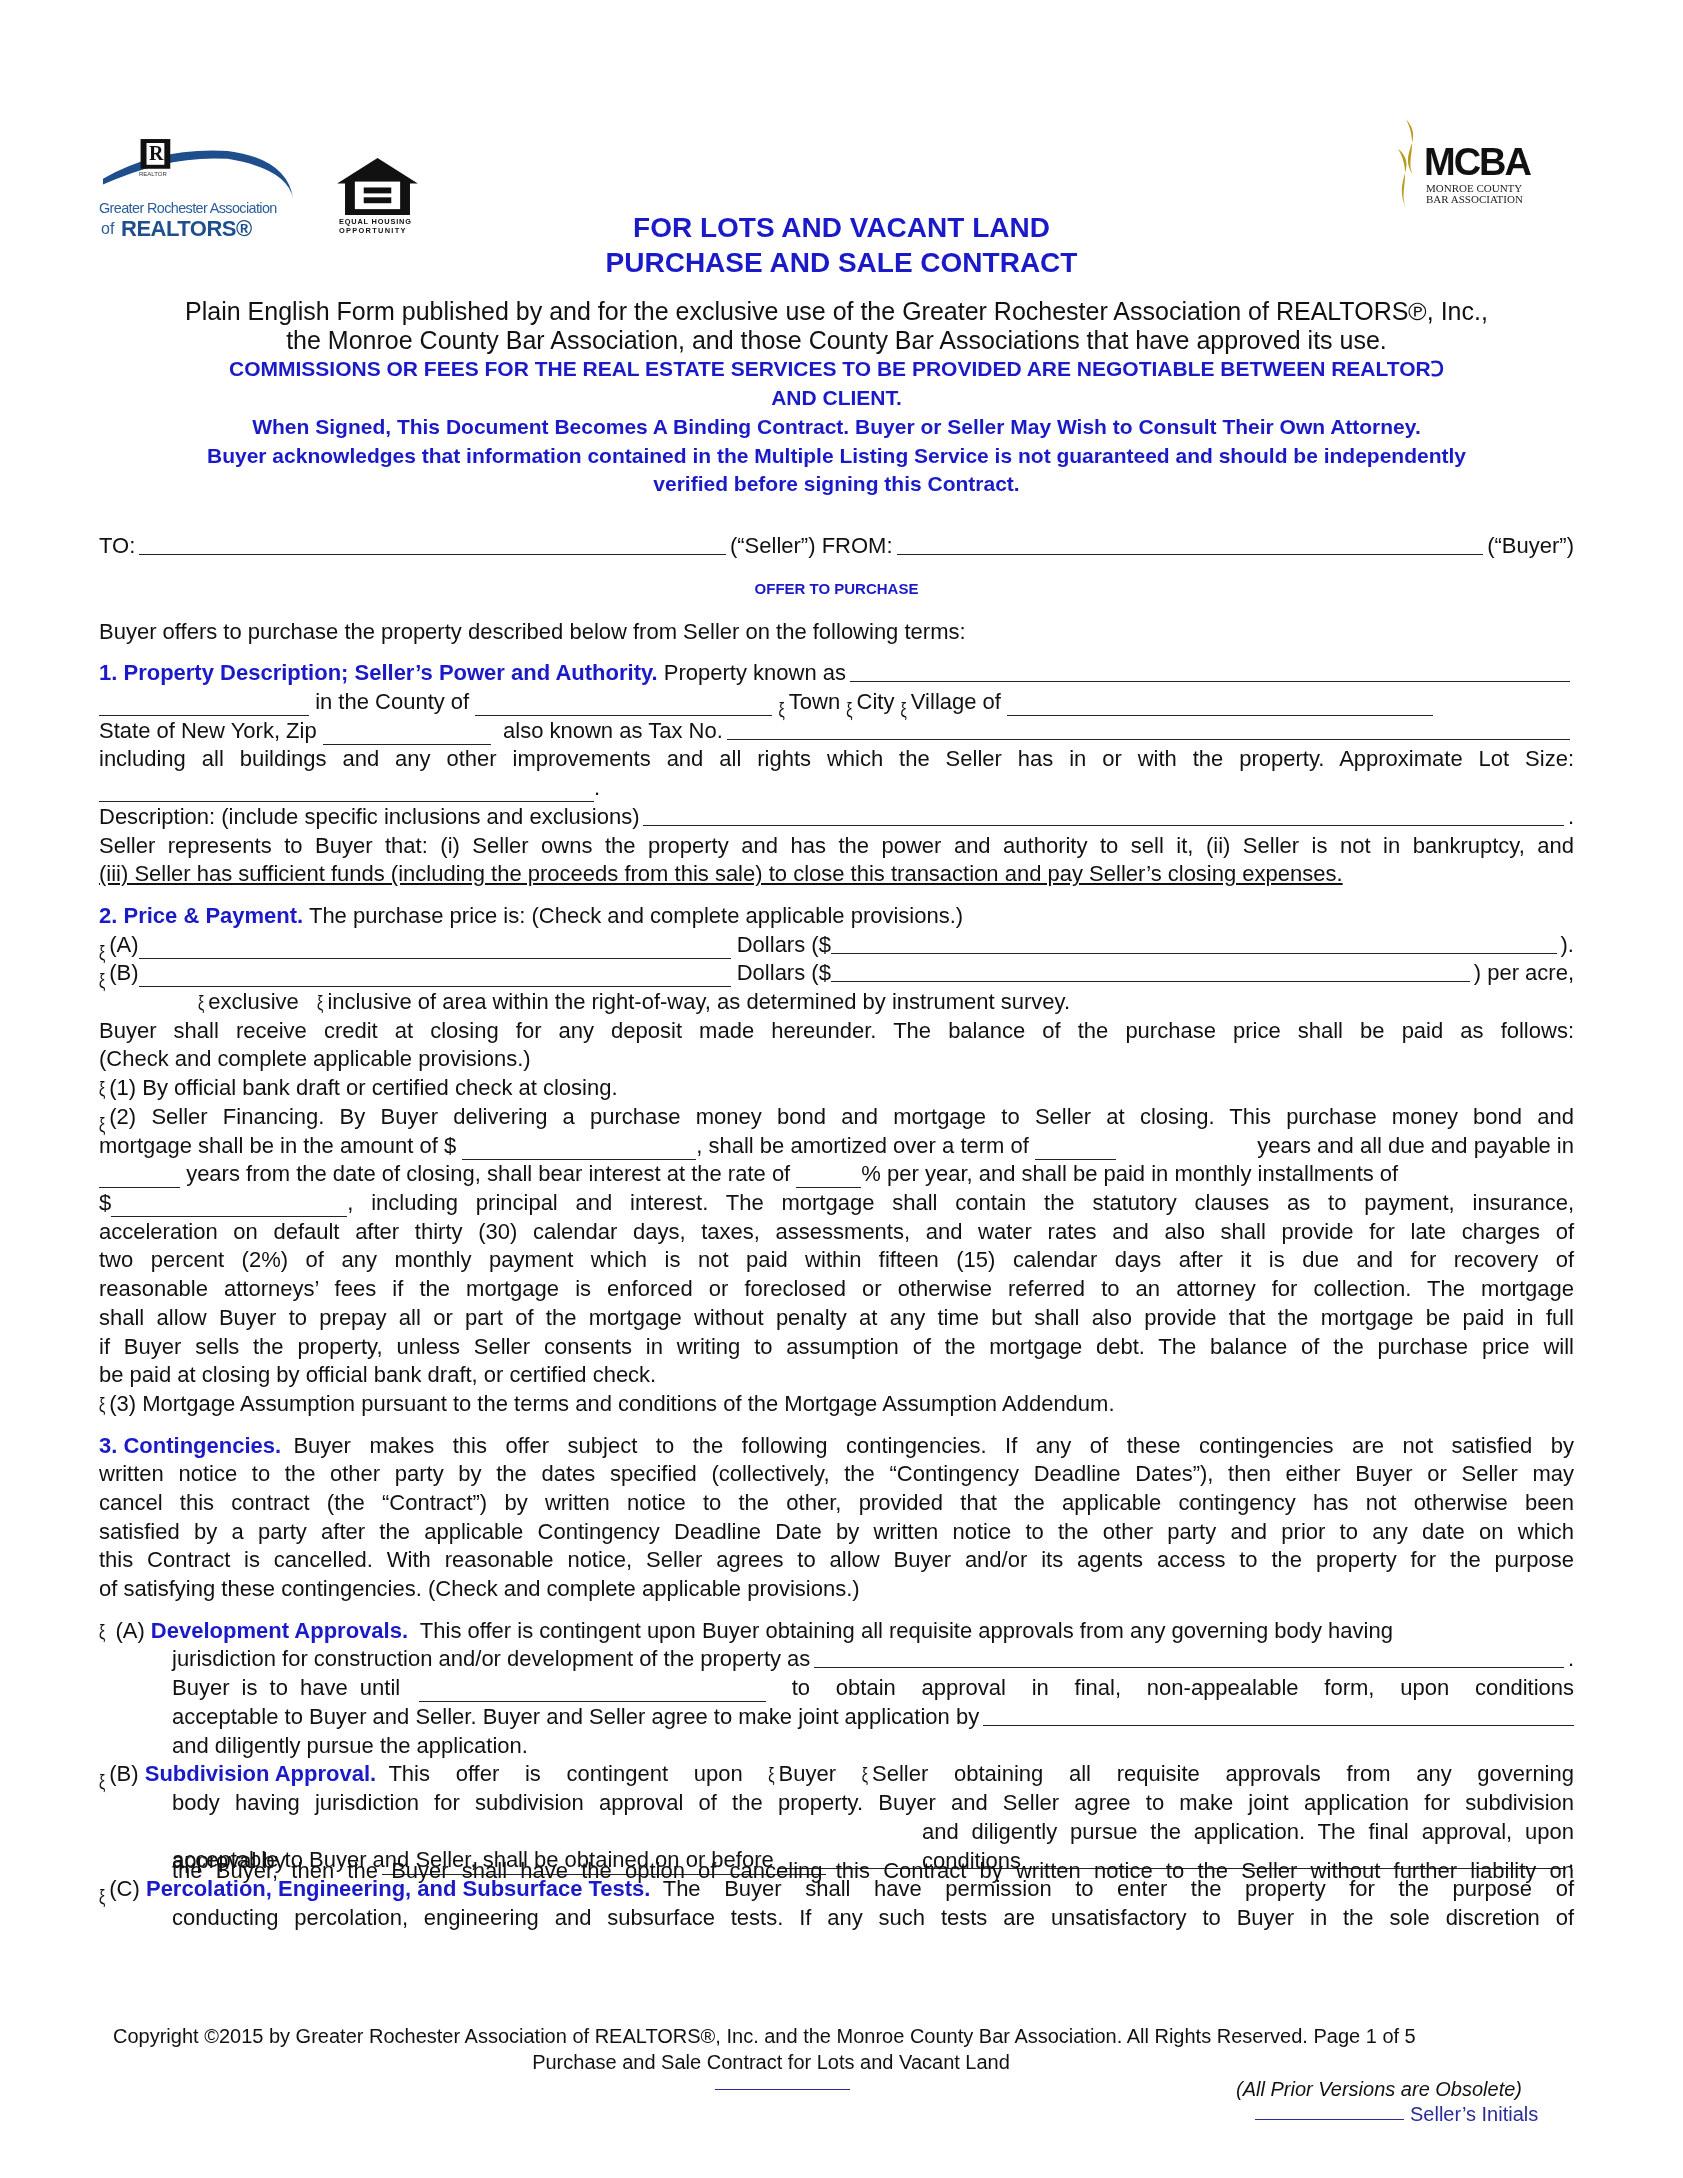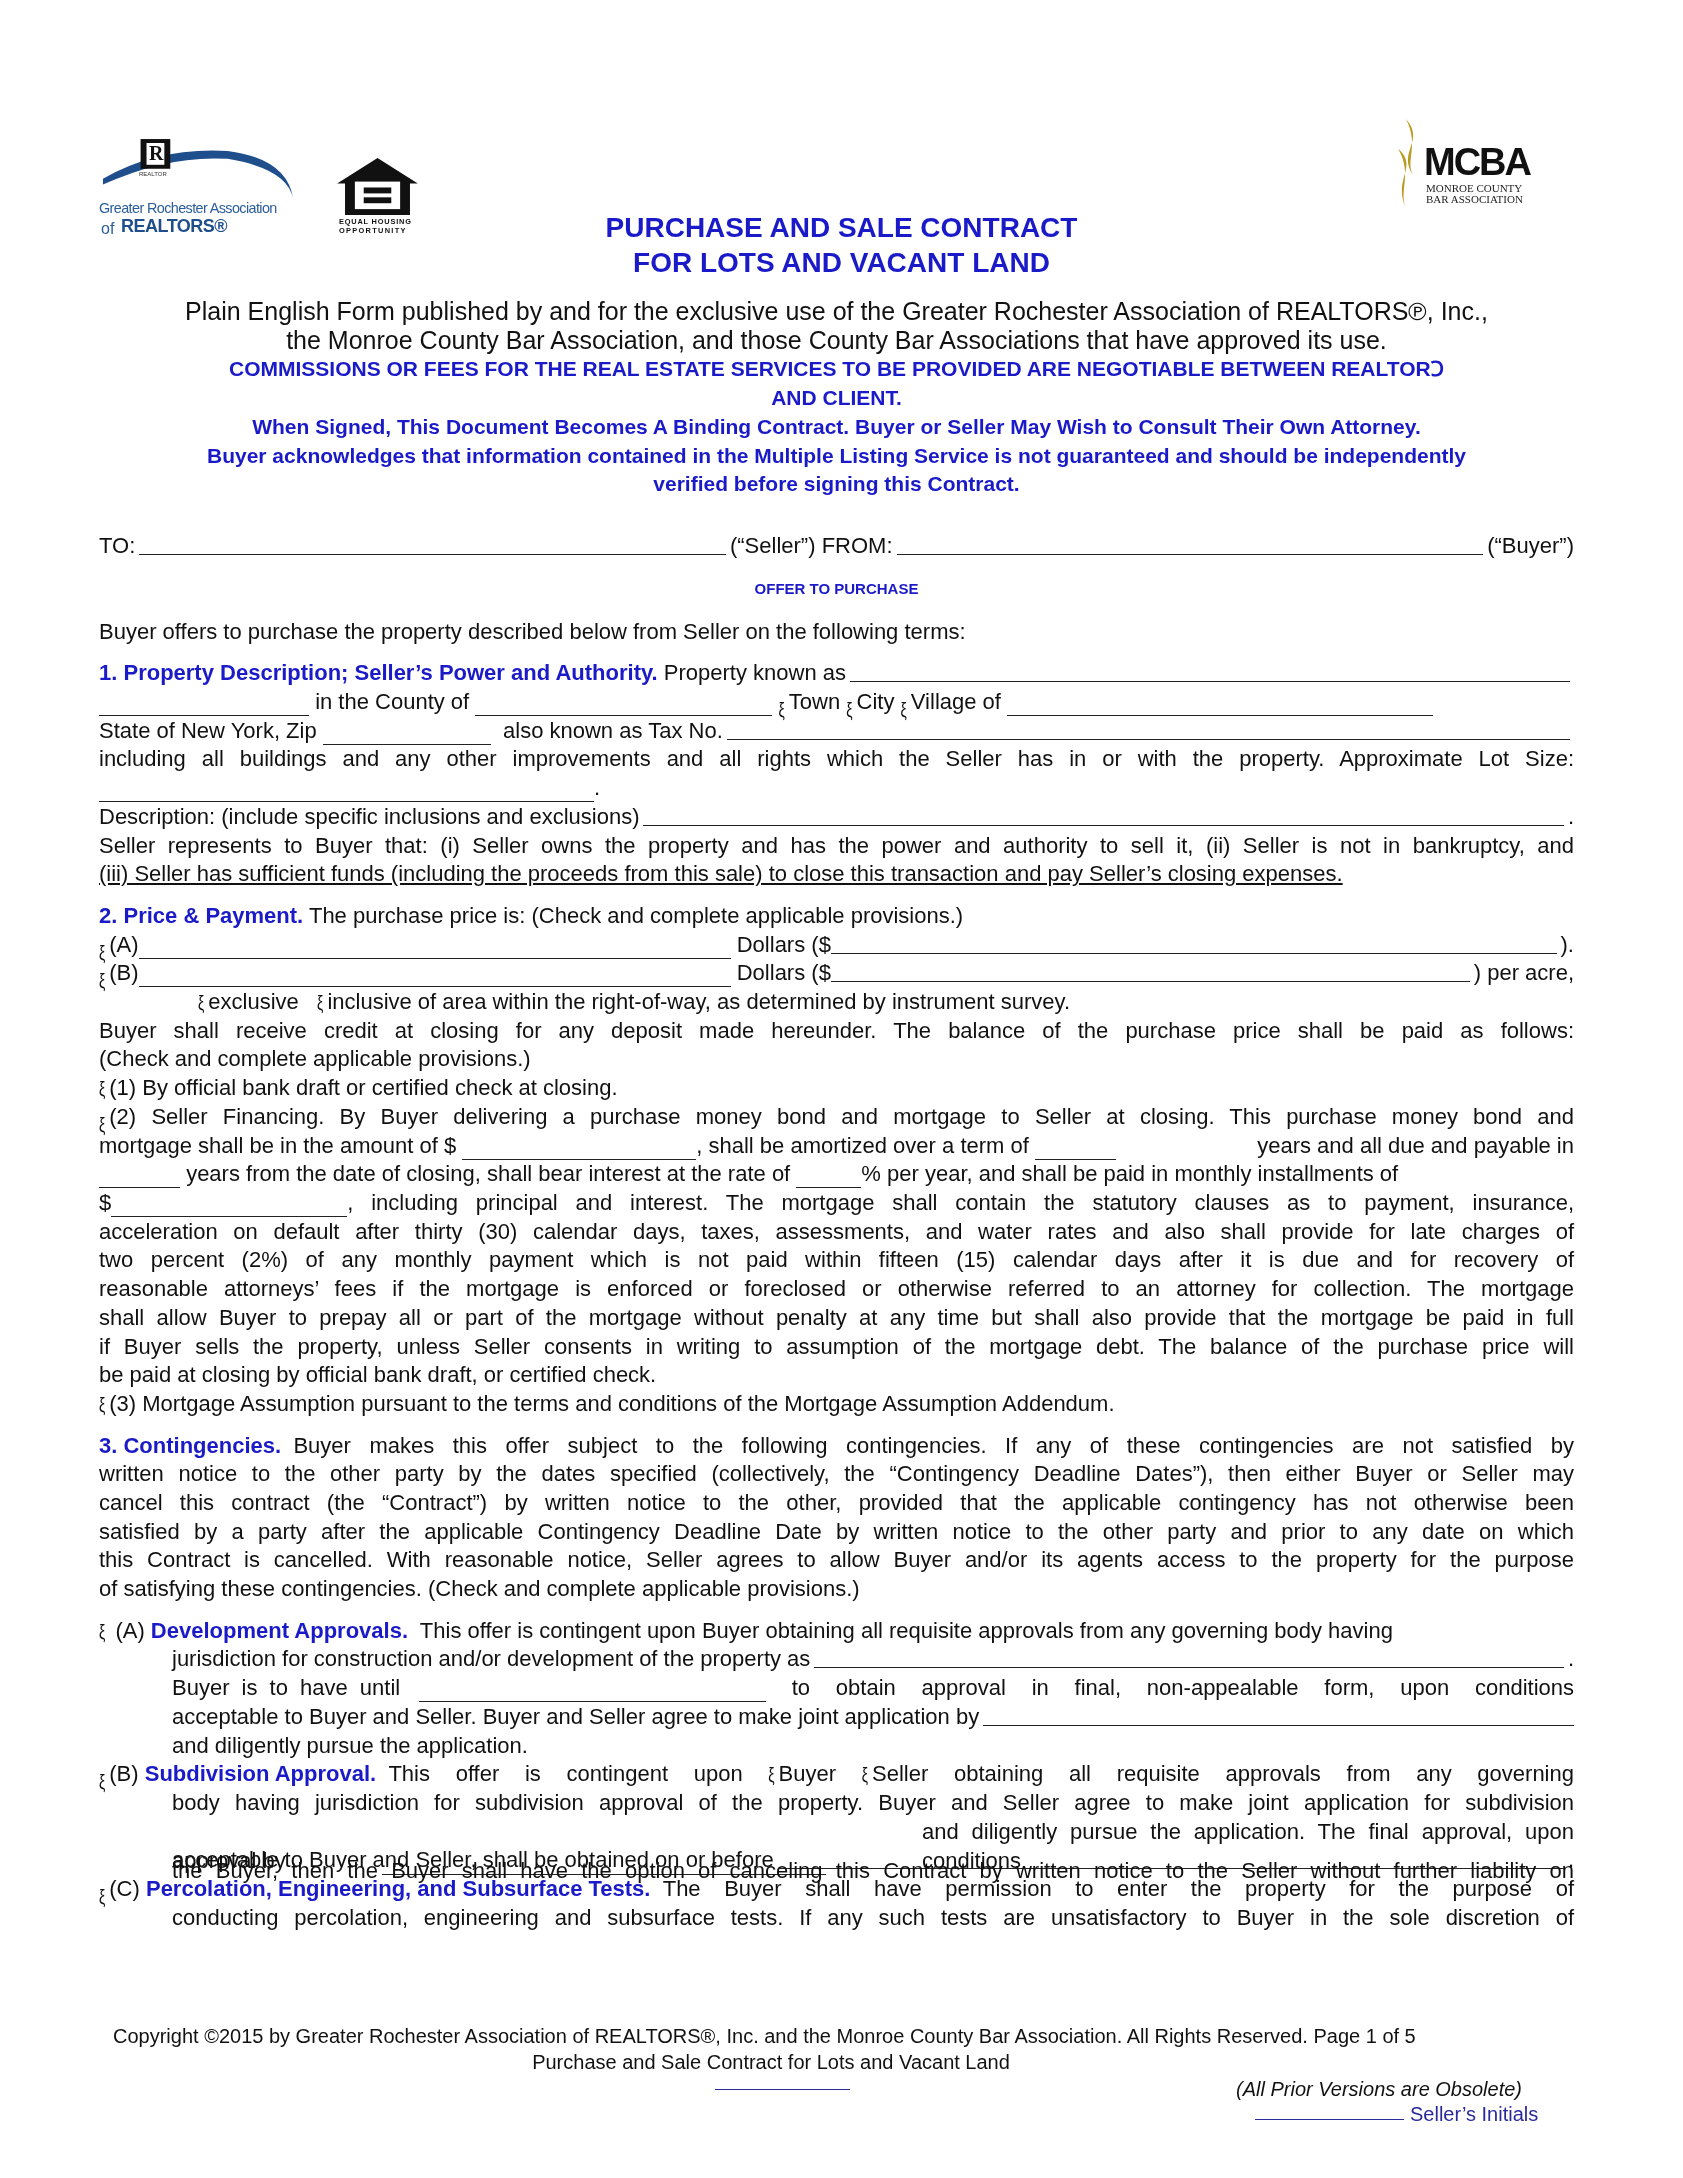--- a/index.html
+++ b/index.html
@@ -31,21 +31,21 @@
 <div class="abs logo-realtor">
   <svg width="198" height="109" viewBox="0 0 200 110">
     <path d="M4 40 Q 60 8 130 12 Q 190 20 196 60 Q 190 30 130 20 Q 70 16 4 46 Z" fill="#1f4e8c"></path>
     <rect x="42" y="0" width="30" height="30" fill="#111"></rect>
     <rect x="48" y="4" width="18" height="22" fill="#fff"></rect>
   </svg>
   <span class="abs" style="left:50px;top:3px;font:bold 20px 'Liberation Serif',serif;color:#111;">R</span>
   <span class="abs" style="left:40px;top:32px;font-size:6px;color:#333;">REALTOR</span>
   <span class="abs" style="left:0;top:61px;font-size:14.4px;color:#2a5d9a;letter-spacing:-0.6px;white-space:nowrap;">Greater Rochester Association</span>
   <span class="abs" style="left:2px;top:81px;font-size:16px;color:#2a5d9a;">of</span>
-  <span class="abs" style="left:22px;top:77px;font-size:18px;font-weight:bold;color:#1f4e8c;letter-spacing:-0.5px;white-space:nowrap;">REALTORS®</span>
+  <span class="abs" style="left:22px;top:77px;font-size:22px;font-weight:bold;color:#1f4e8c;letter-spacing:-0.5px;white-space:nowrap;">REALTORS®</span>
 </div>
 
 <div class="abs logo-eho">
   <svg width="85" height="61" viewBox="0 0 86 62">
     <polygon points="43,2 84,28 76,28 76,60 10,60 10,28 2,28" fill="#111"></polygon>
     <rect x="20" y="26" width="46" height="28" fill="#fff"></rect>
     <rect x="29" y="32" width="28" height="6" fill="#111"></rect>
     <rect x="29" y="42" width="28" height="6" fill="#111"></rect>
   </svg>
   <div class="abs" style="left:4px;top:61px;font-size:7.4px;font-weight:bold;letter-spacing:0.8px;color:#111;white-space:nowrap;">EQUAL HOUSING</div>
@@ -56,22 +56,22 @@
   <svg width="50" height="99" viewBox="0 0 50 100" class="abs" style="left:0;top:0;">
     <path d="M20 2 C 40 25 10 35 28 60 C 18 45 34 30 20 2 Z" fill="#b89a1e"></path>
     <path d="M12 32 C 34 52 4 62 22 96 C 10 76 28 60 12 32 Z" fill="#b89a1e"></path>
   </svg>
   <span class="abs" style="left:38px;top:24px;font:bold 38px 'Liberation Sans',sans-serif;letter-spacing:-2px;color:#111;">MCBA</span>
   <span class="abs" style="left:40px;top:65px;font:11px 'Liberation Serif',serif;color:#222;white-space:nowrap;">MONROE COUNTY</span>
   <span class="abs" style="left:40px;top:76px;font:11px 'Liberation Serif',serif;color:#222;white-space:nowrap;">BAR ASSOCIATION</span>
 </div>
 
 <div class="abs title">
+  <div>FOR LOTS AND VACANT LAND</div>
   <div>PURCHASE AND SALE CONTRACT</div>
-  <div>FOR LOTS AND VACANT LAND</div>
 </div>
 
 <div class="line center" style="top:297px;font-size:25px;">Plain English Form published by and for the exclusive use of the Greater Rochester Association of REALTORS℗, Inc.,</div>
 <div class="line center" style="top:326px;font-size:25px;">the Monroe County Bar Association, and those County Bar Associations that have approved its use.</div>
 <div class="line center blue b" style="top:354px;font-size:21px;">COMMISSIONS OR FEES FOR THE REAL ESTATE SERVICES TO BE PROVIDED ARE NEGOTIABLE BETWEEN REALTORↃ</div>
 <div class="line center blue b" style="top:383px;font-size:21px;">AND CLIENT.</div>
 <div class="line center blue b" style="top:412px;font-size:21px;">When Signed, This Document Becomes A Binding Contract.  Buyer or Seller May Wish to Consult Their Own Attorney.</div>
 <div class="line center blue b" style="top:441px;font-size:21px;">Buyer acknowledges that information contained in the Multiple Listing Service is not guaranteed and should be independently</div>
 <div class="line center blue b" style="top:469px;font-size:21px;">verified before signing this Contract.</div>
 

